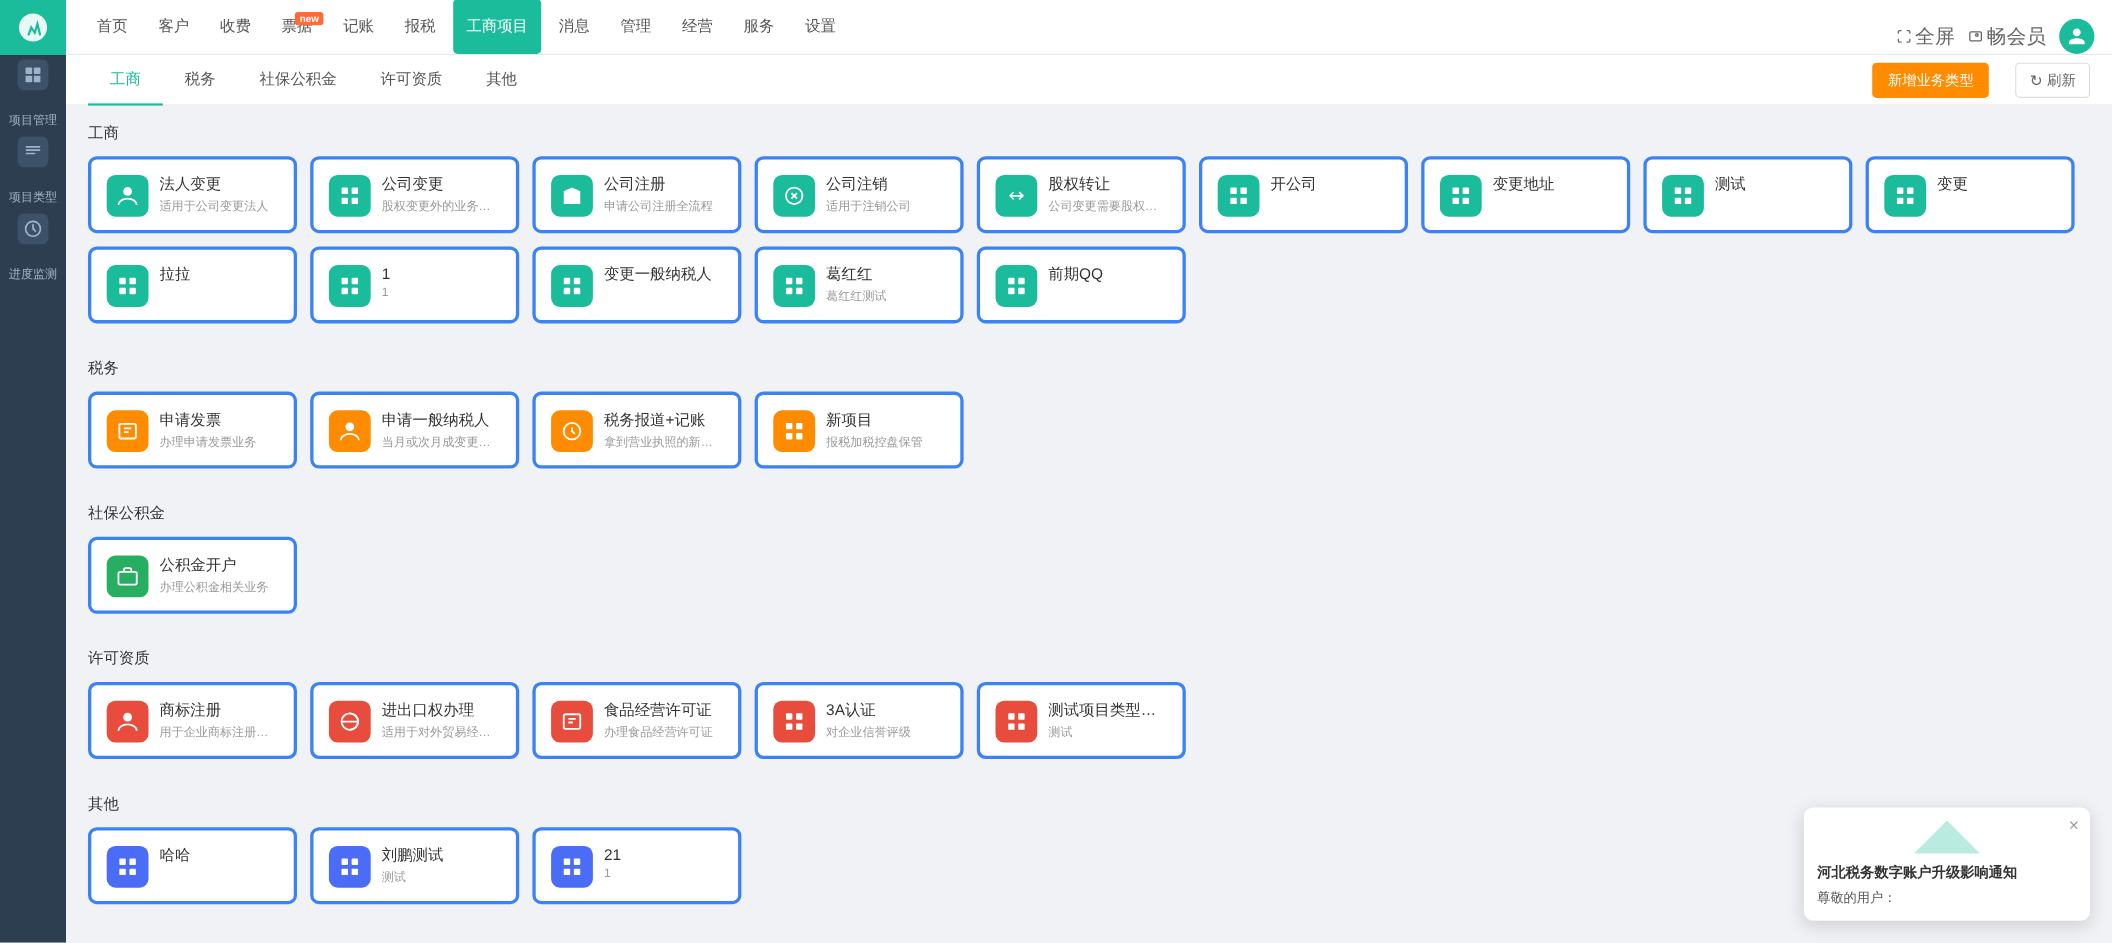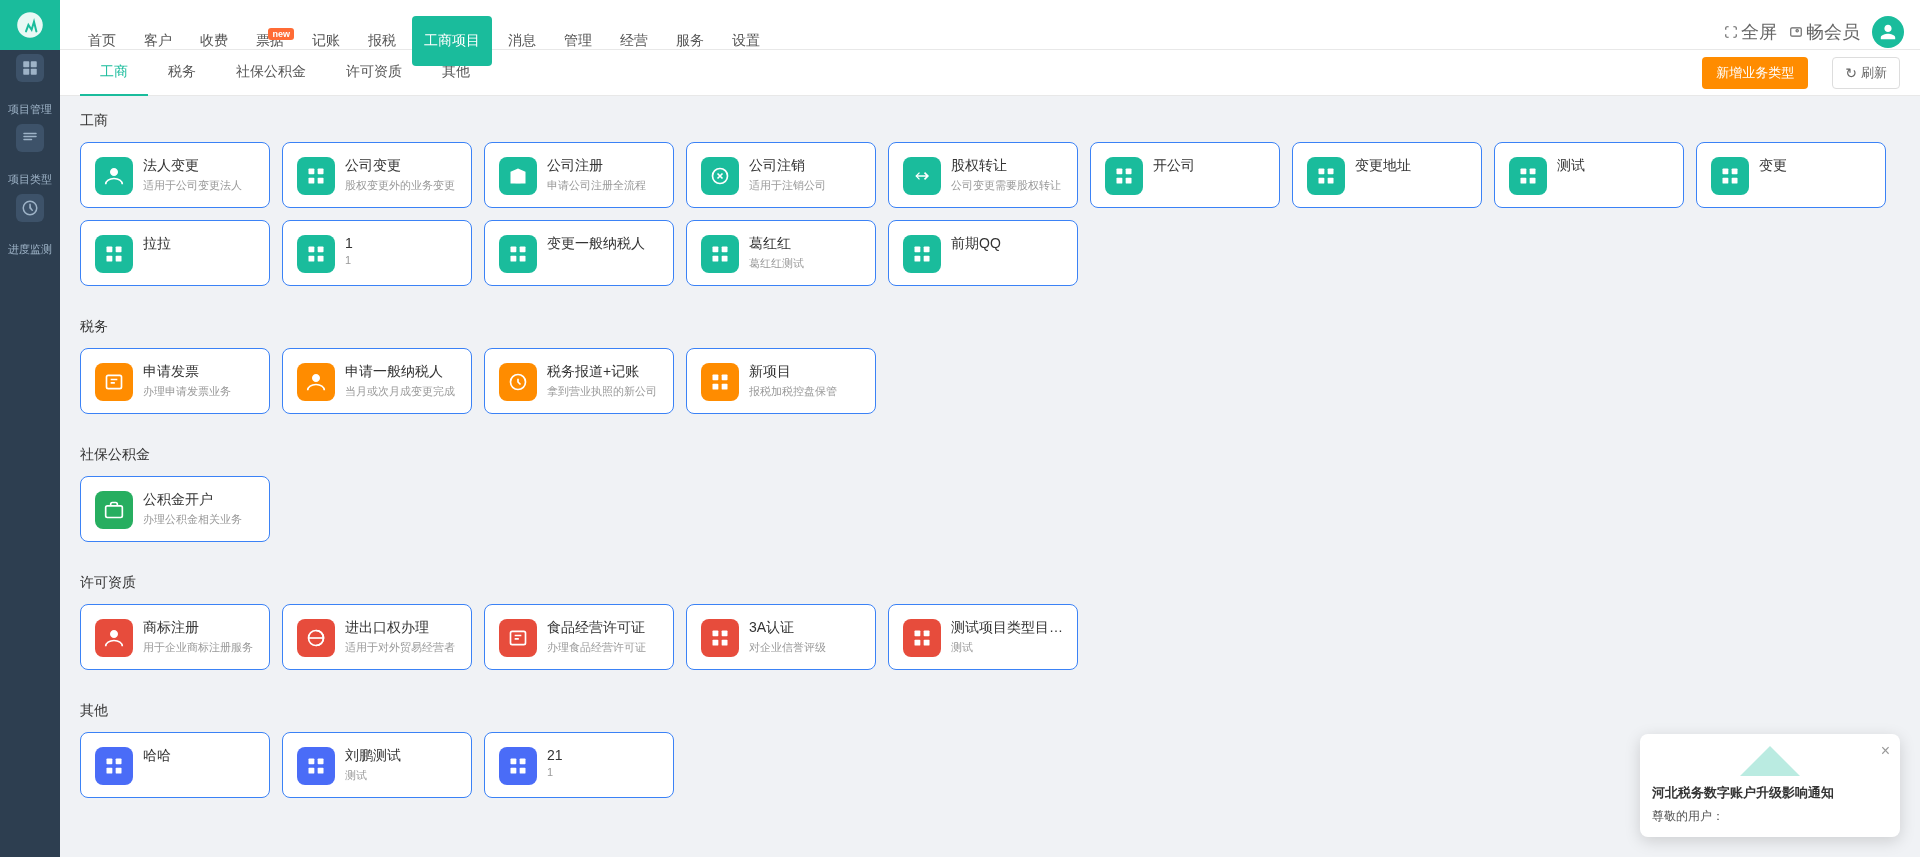--- a/index.html
+++ b/index.html
@@ -54,22 +54,22 @@
       display: flex;
       flex-direction: column;
       overflow: hidden;
     }
 
     
     .topnav {
       height: 50px;
       background: #fff;
       display: flex;
-      align-items: flex-start;
-      padding: 16px 16px;
+      align-items: flex-end;
+      padding: 0 16px;
       border-bottom: 1px solid #e8e8e8;
       flex-shrink: 0;
       gap: 4px;
     }
     .nav-item {
       padding: 0 12px;
       height: 50px;
       display: flex;
       align-items: center;
       cursor: pointer;
@@ -191,21 +191,21 @@
       flex-wrap: wrap;
       gap: 12px;
       margin-bottom: 16px;
     }
     .card {
       background: #fff;
       border-radius: 8px;
       width: 190px;
       padding: 14px 14px 12px;
       cursor: pointer;
-      border: 1px solid #3b82f6;
+      border: 3px solid #3b82f6;
       display: flex;
       align-items: flex-start;
       gap: 10px;
       transition: box-shadow 0.2s;
     }
     .card-icon {
       width: 38px;
       height: 38px;
       border-radius: 8px;
       display: flex;

